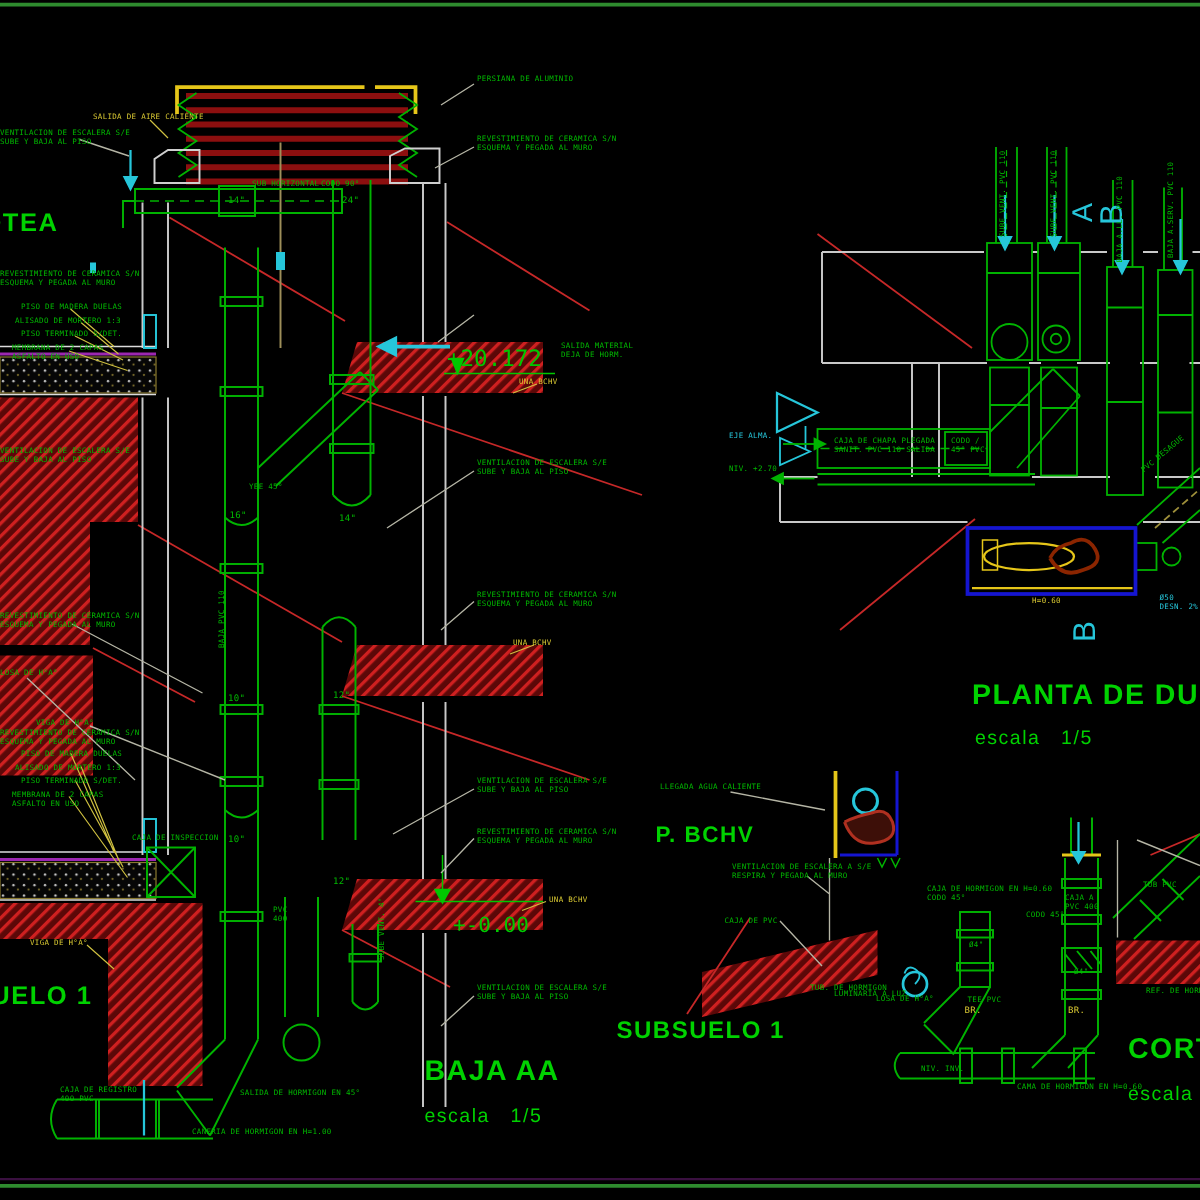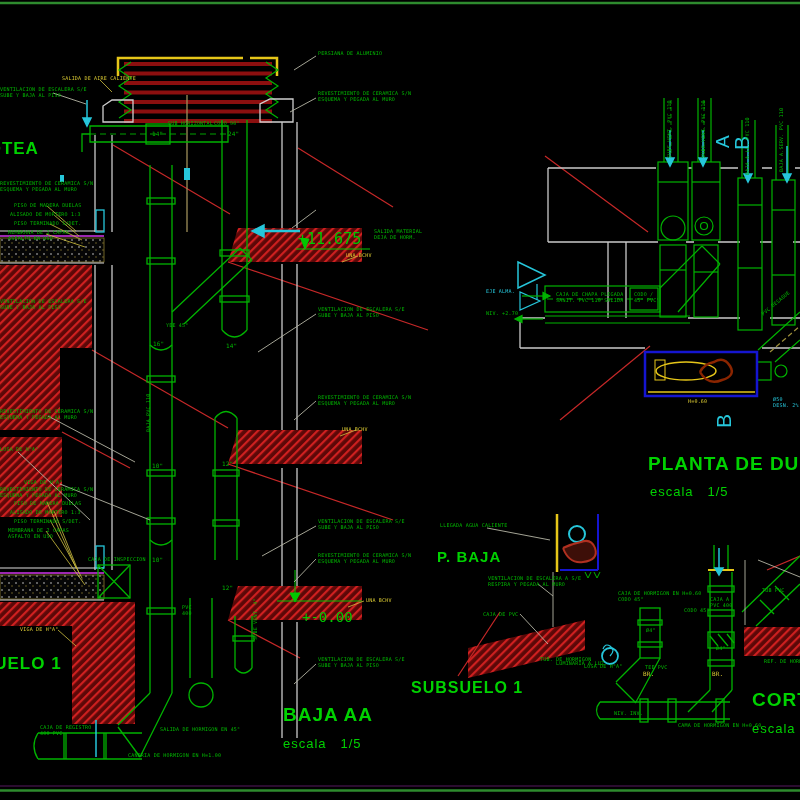--- a/index.html
+++ b/index.html
@@ -270,26 +270,26 @@
     <line x1="96" y1="720" x2="96" y2="757" stroke="#26c6da" stroke-width="1.5"></line>
   </g>
 </svg>
 
 <span class="title" style="left:-37px;top:139px;font-size:17px;">AZOTEA</span>
 <span class="title" style="left:-57px;top:654px;font-size:17px;">SUBSUELO 1</span>
 <span class="title" style="left:283px;top:704px;font-size:19px;">BAJA AA</span>
 <span class="title" style="left:283px;top:736px;font-size:13px;font-weight:normal;">escala   1/5</span>
 <span class="title" style="left:648px;top:453px;font-size:19px;">PLANTA DE DUCTOS</span>
 <span class="title" style="left:650px;top:484px;font-size:13px;font-weight:normal;">escala   1/5</span>
-<span class="title" style="left:437px;top:548px;font-size:15px;">P. BAJA</span>
+<span class="title" style="left:437px;top:548px;font-size:15px;">P. BCHV</span>
 <span class="title" style="left:411px;top:679px;font-size:16px;">SUBSUELO 1</span>
 <span class="title" style="left:752px;top:689px;font-size:19px;">CORTE BB</span>
 <span class="title" style="left:752px;top:721px;font-size:13px;font-weight:normal;">escala   1/5</span>
 
-<span class="elev" style="left:298px;top:230px;font-size:15px;">+11.675</span>
+<span class="elev" style="left:298px;top:230px;font-size:15px;">+20.172</span>
 <span class="elev" style="left:302px;top:577px;font-size:14px;margin-top:32px;">+-0.00</span>
 
 <span class="cletter" style="left:712px;top:148px;font-size:19px;transform:rotate(-90deg);">A</span>
 <span class="cletter" style="left:730px;top:150px;font-size:21px;transform:rotate(-90deg);">B</span>
 <span class="cletter" style="left:712px;top:428px;font-size:21px;transform:rotate(-90deg);">B</span>
 
 <div id="annotations">
       <span class="micro" style="left: 0px; top: 86px;">VENTILACION DE ESCALERA S/E
 SUBE Y BAJA AL PISO</span>
       <span class="micro" style="left: 62px; top: 75px; color: rgb(216, 200, 50);">SALIDA DE AIRE CALIENTE</span>

